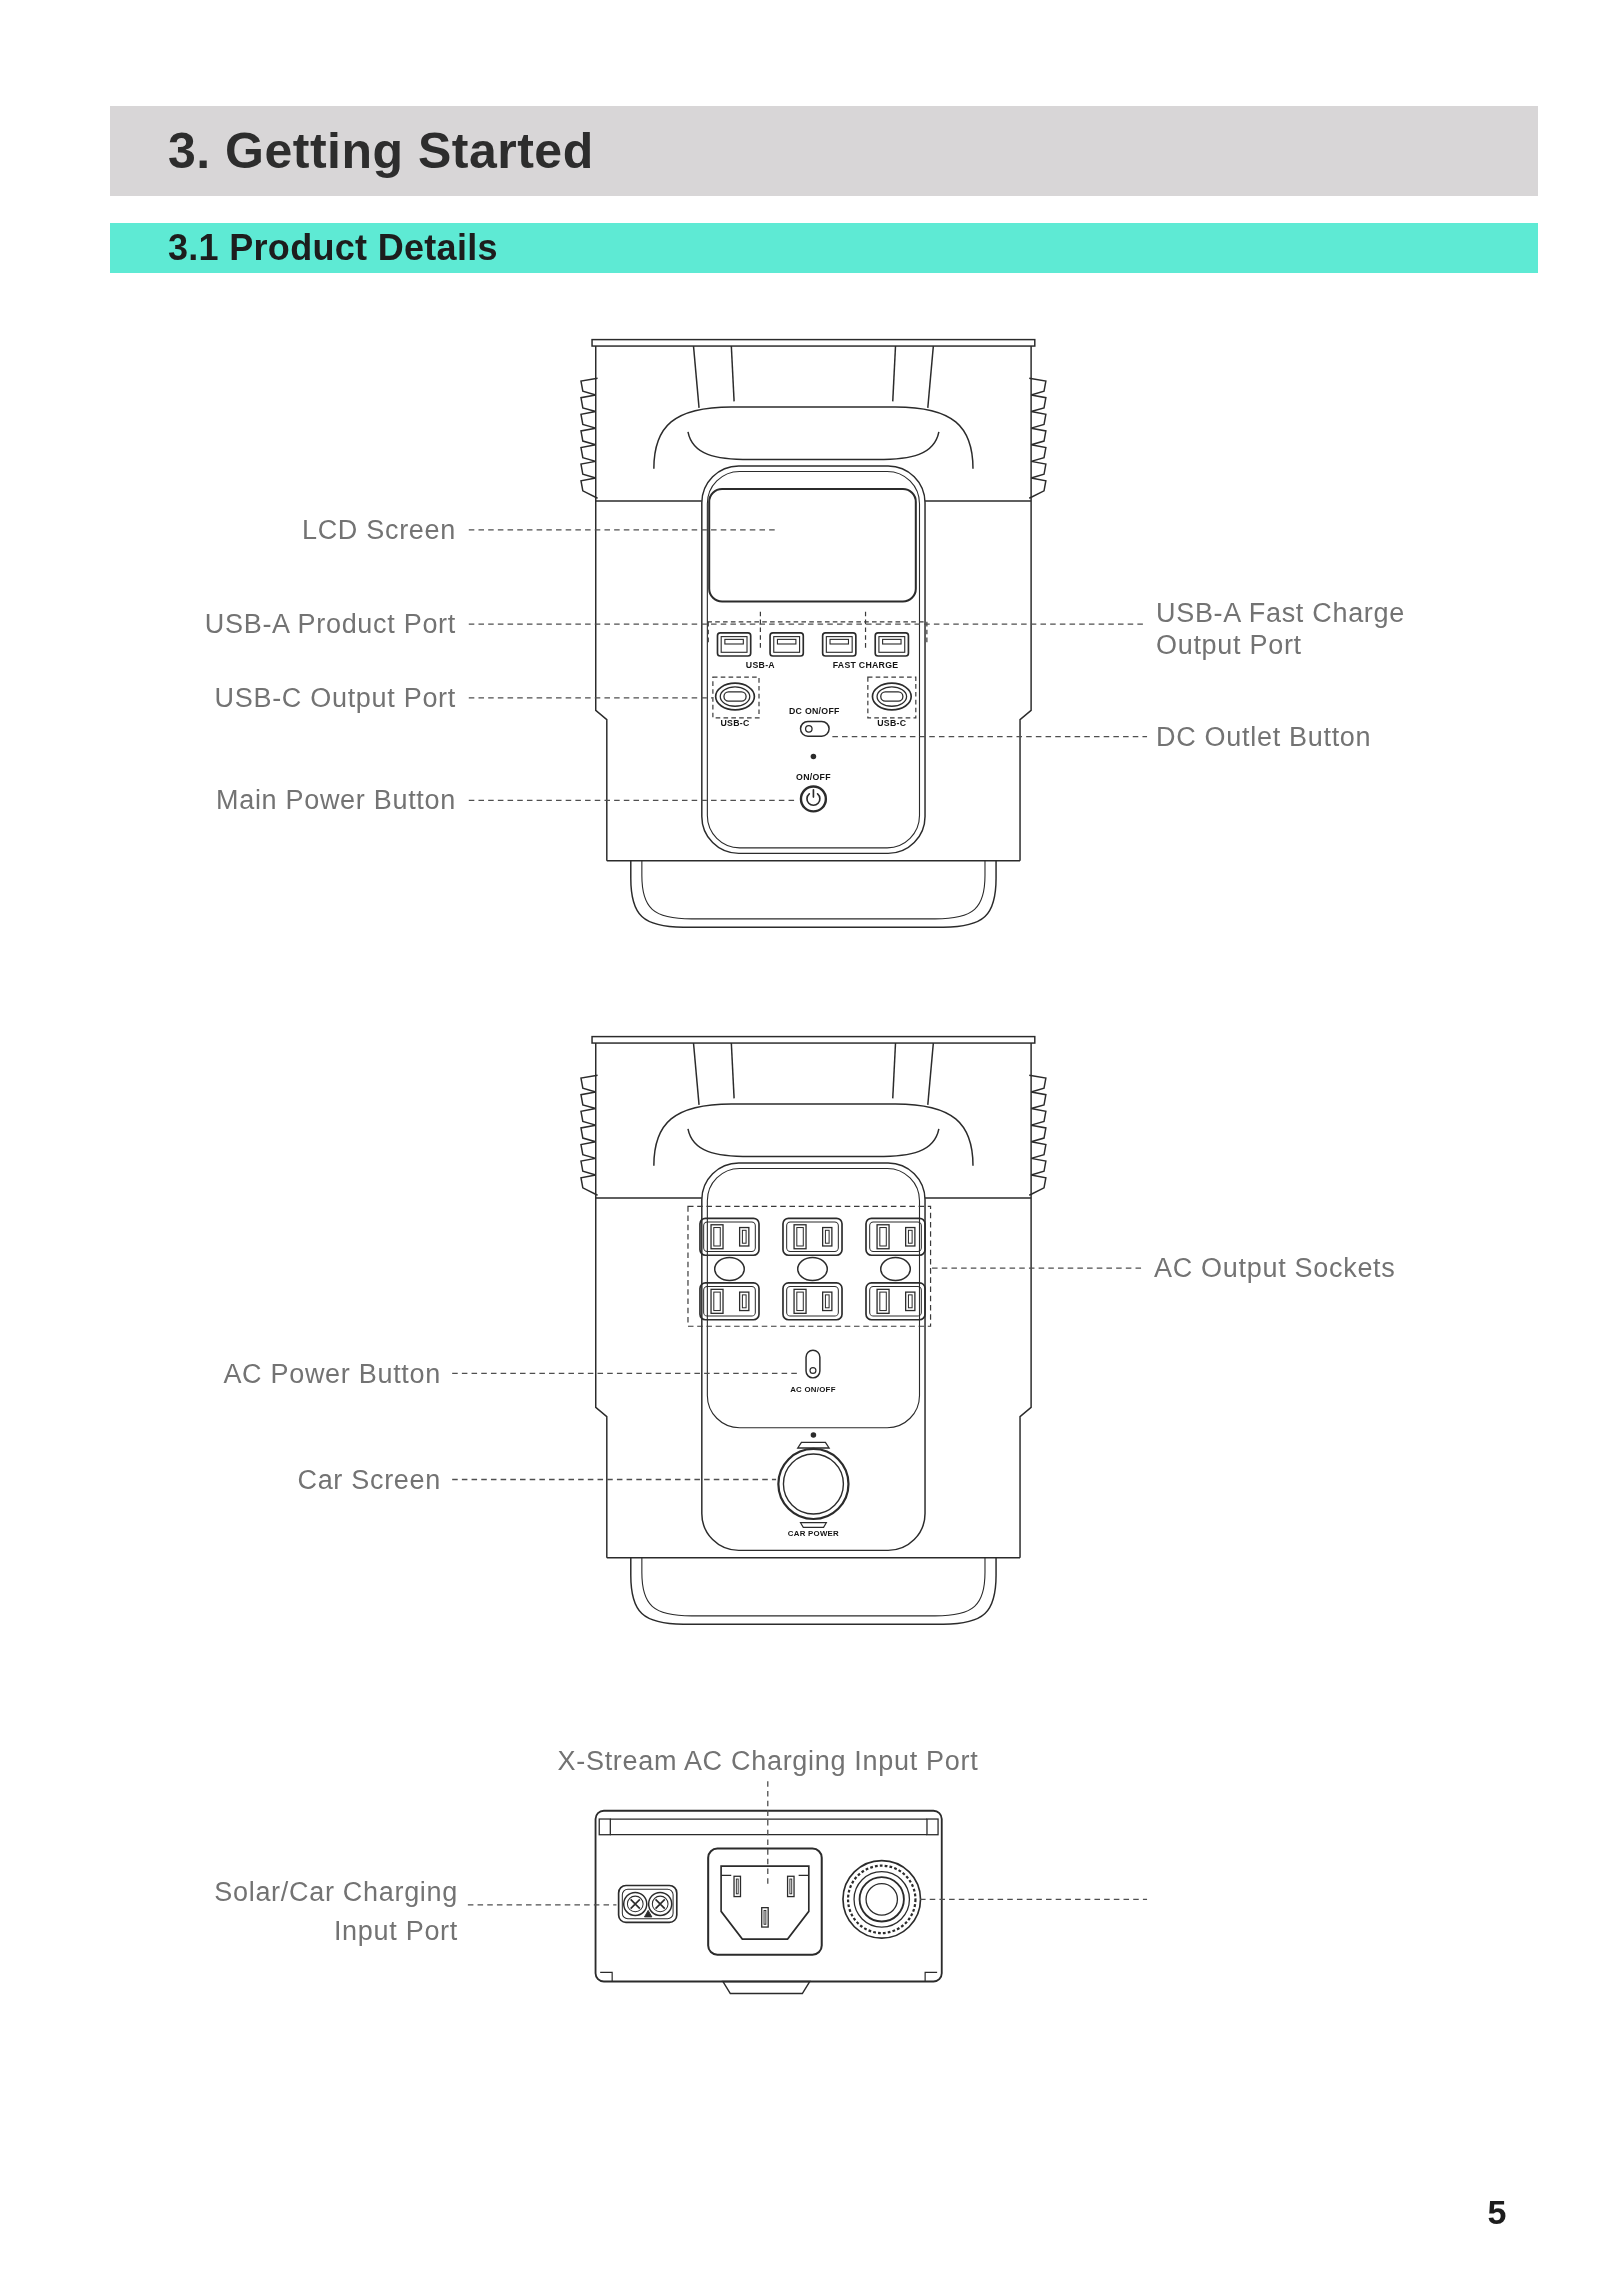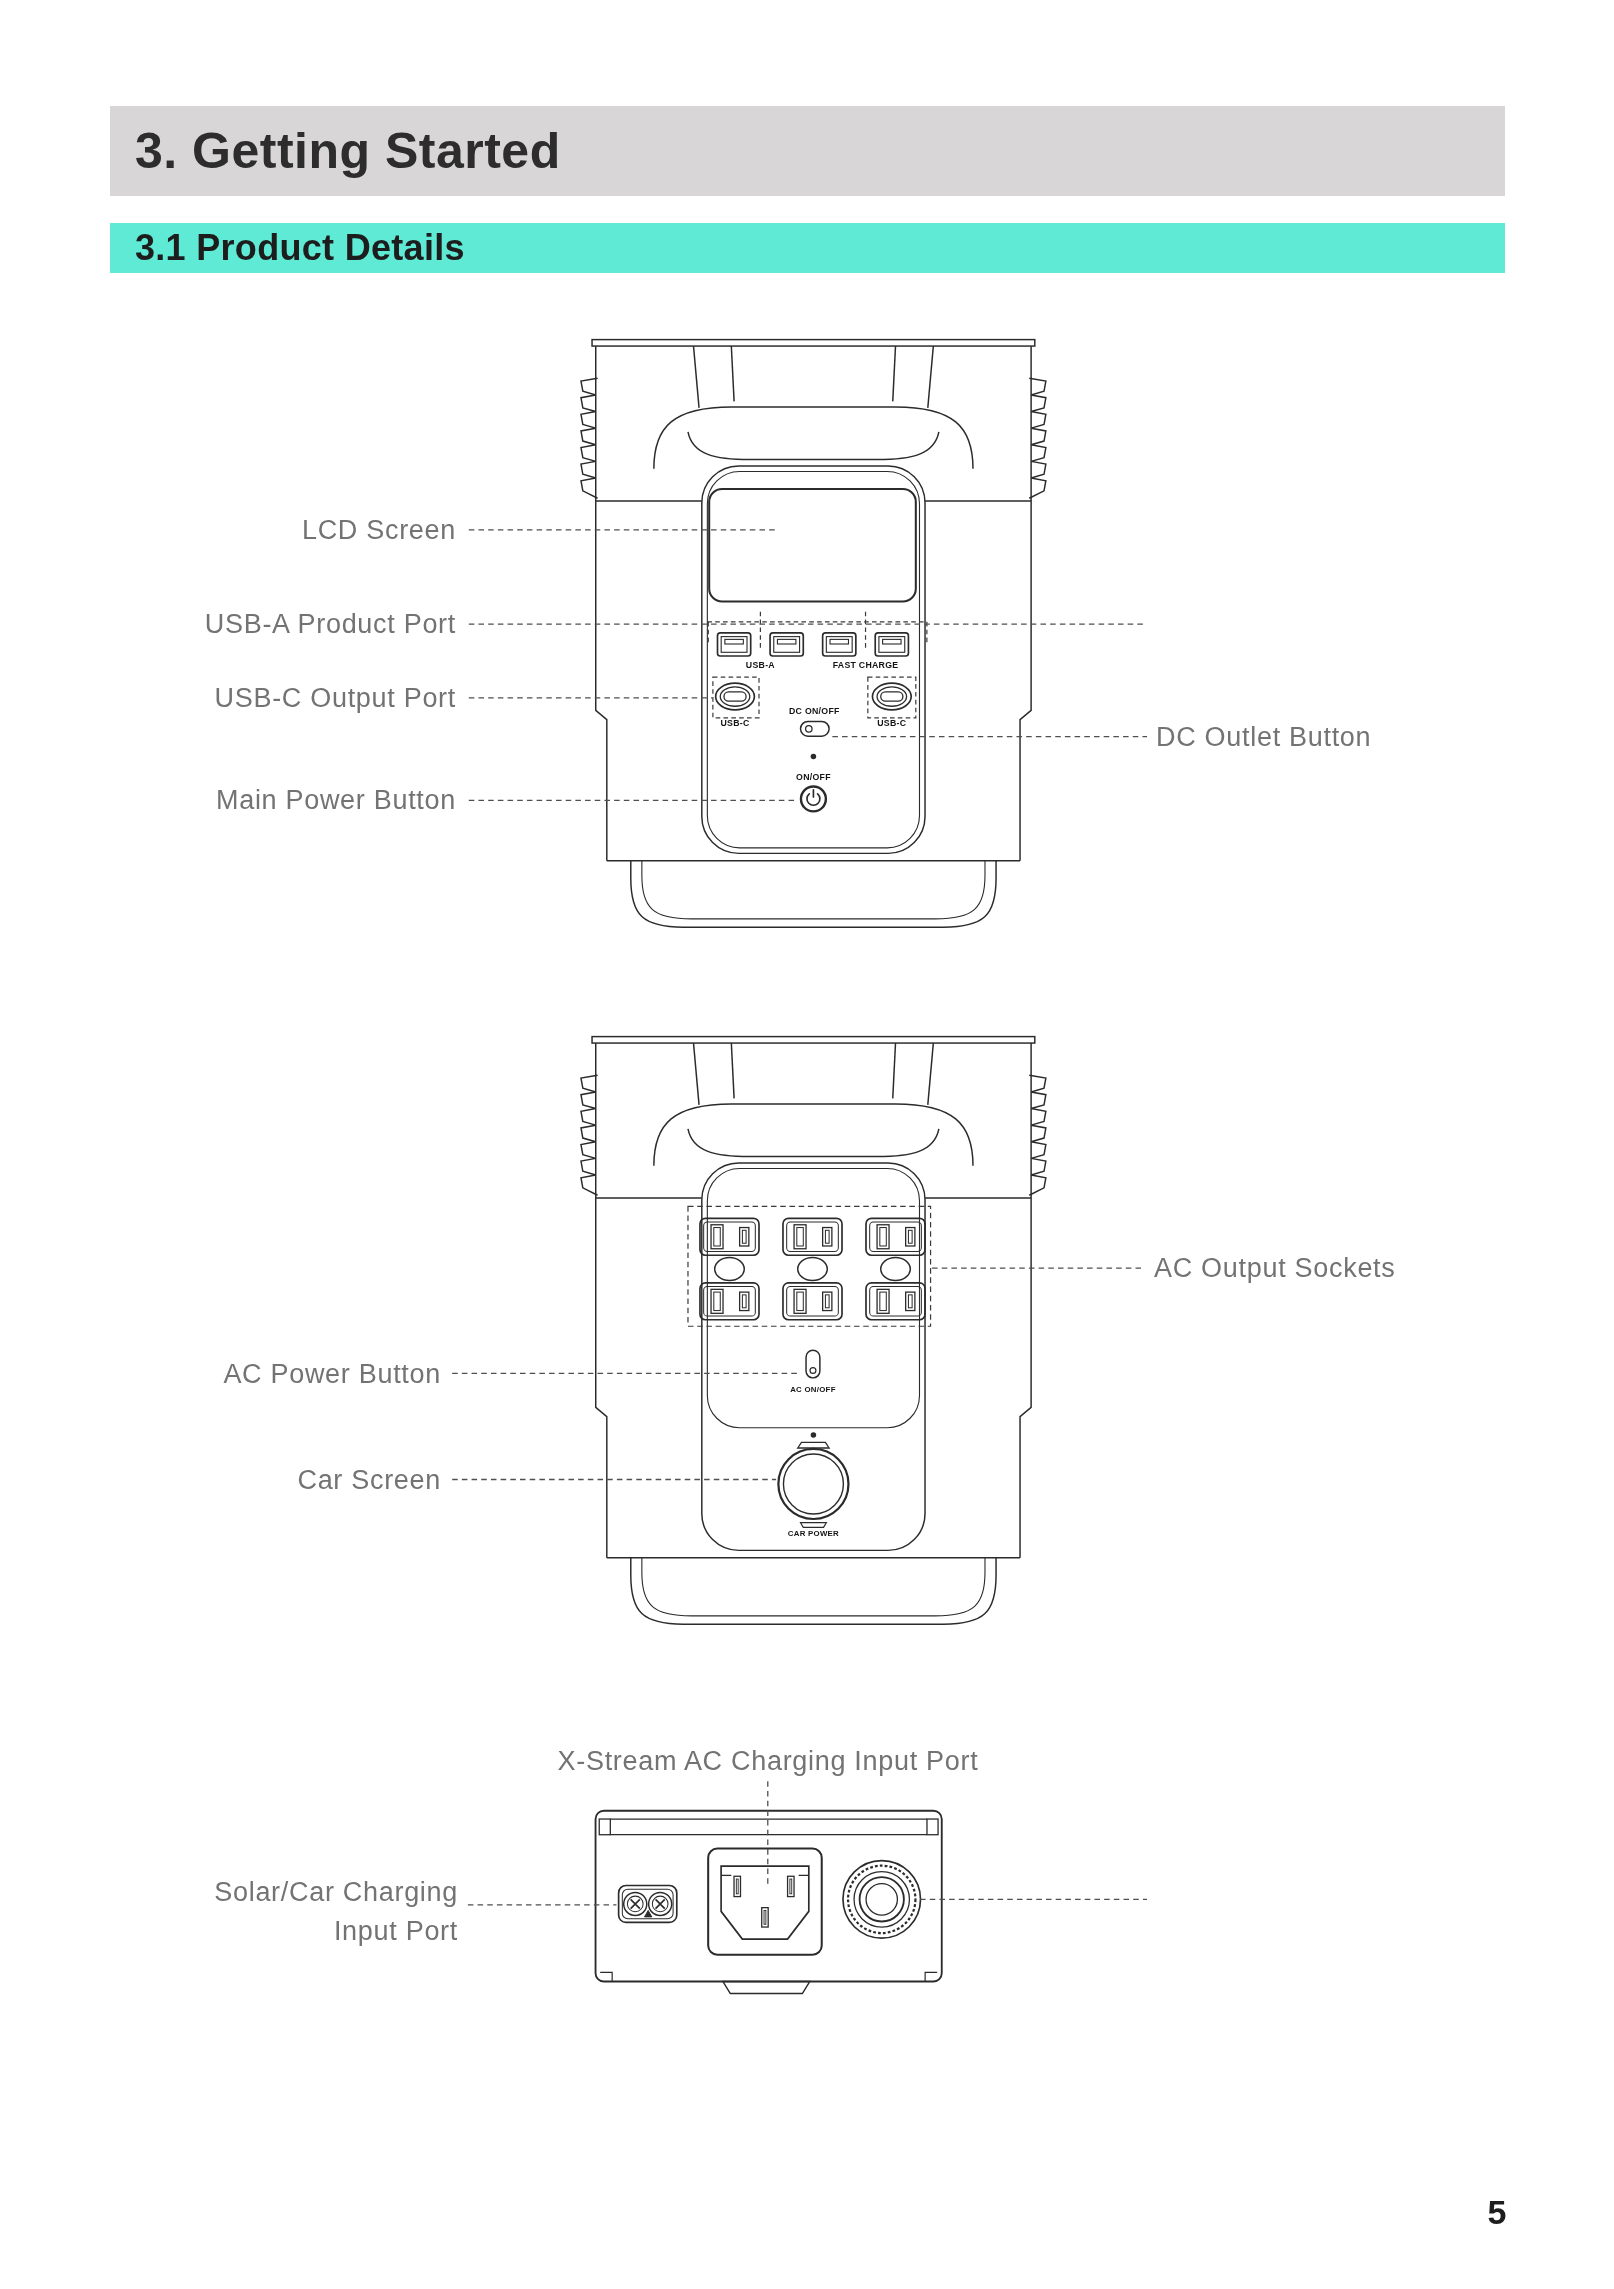--- a/index.html
+++ b/index.html
@@ -1,20 +1,20 @@
 <!DOCTYPE html>
 <html style="font-size:14.8px"><head>
 <meta charset="utf-8">
 <style>
   html,body{margin:0;padding:0;background:#888;}
   .page{
     position:relative;width:1614px;height:2290px;background:#ffffff;
     font-family:"Liberation Sans", sans-serif;overflow:hidden;margin:0 auto;
   }
-  .hdr-bar{position:absolute;left:110px;width:1395px;background:#d8d6d7;display:flex;align-items:center;}
+  .hdr-bar{position:absolute;left:110px;width:1395px;background:#d8d6d7;display:flex;align-items:center;padding-left:33px;}
   .hdr-bar.main{top:106px;height:90px;}
   .hdr-bar.sub{top:223px;height:50px;background:#5eead4;}
   .hdr-text{margin-left:25px;font-weight:bold;color:#2d2d2d;font-size:50px;letter-spacing:0.5px;}
   .sub-text{margin-left:25px;font-weight:bold;color:#1d1d1d;font-size:36px;letter-spacing:0.3px;}
   .callout{
     position:absolute;font-size:27px;color:#737373;font-weight:400;letter-spacing:0.7px;
     line-height:32px;white-space:nowrap;
   }
   .callout.r{text-align:right;}
   .callout.two{line-height:32px;}
@@ -298,20 +298,24 @@
   </div>
   <div class="callout r" style="left:137px;top:608px;width:319px;">
     <span>USB-A Product Port</span>
   </div>
   <div class="callout r" style="left:137px;top:682px;width:319px;">
     <span>USB-C Output Port</span>
   </div>
   <div class="callout r" style="left:137px;top:784px;width:319px;">
     <span>Main Power Button</span>
   </div>
+  <div class="callout two" style="left:1156px;top:597px;">
+    <div>USB-A Fast Charge</div>
+    <div>Output Port</div>
+  </div>
   <div class="callout" style="left:1156px;top:721px;">
     <span>DC Outlet Button</span>
   </div>
   <div class="callout" style="left:1154px;top:1252px;">
     <span>AC Output Sockets</span>
   </div>
   <div class="callout r" style="left:137px;top:1358px;width:304px;">
     <span>AC Power Button</span>
   </div>
   <div class="callout r" style="left:137px;top:1464px;width:304px;">

